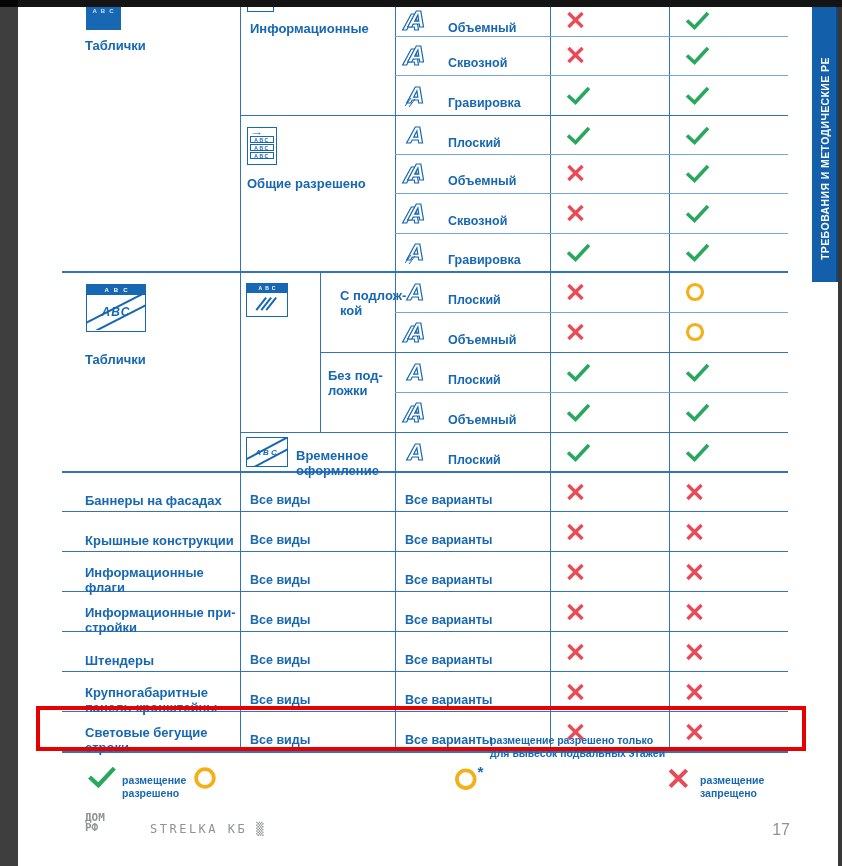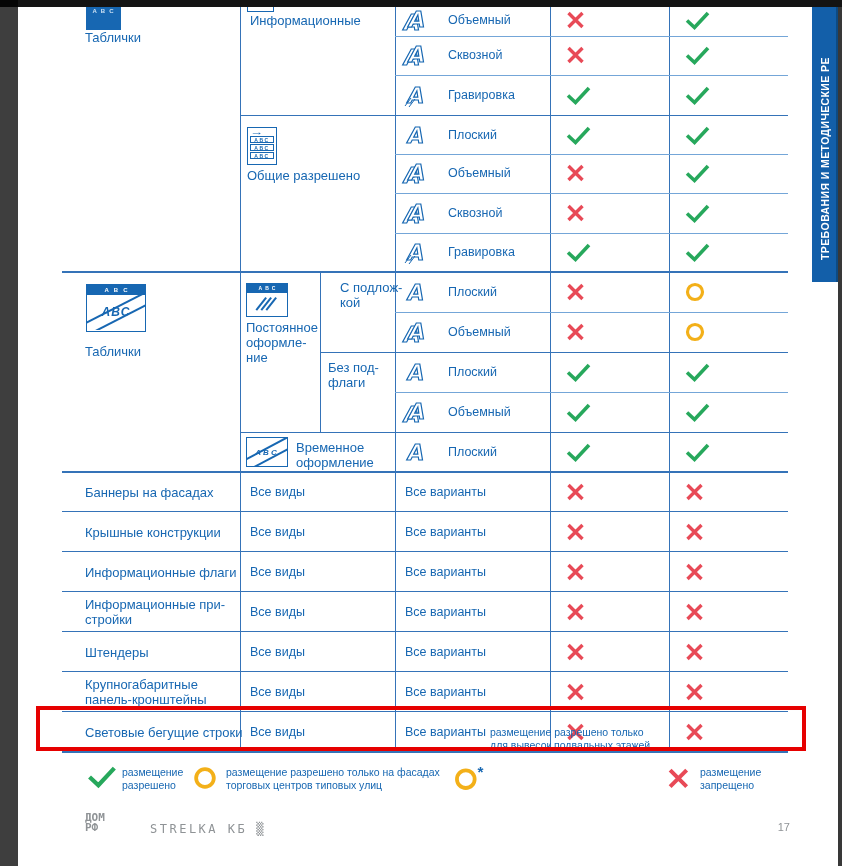--- a/index.html
+++ b/index.html
@@ -3,21 +3,21 @@
 <meta charset="utf-8">
 <style>
 :root{
   --blue:#1767b2; --grid:#3573b8; --lgrid:#74a6d8;
   --green:#27a85c; --red:#e84a57; --yellow:#f3b019; --gray:#8f9396;
 }
 html,body{margin:0;padding:0;background:#fff;}
 .screen{position:relative;width:842px;height:866px;background:#fff;overflow:hidden;
   font-family:"Liberation Sans",sans-serif;}
 .abs{position:absolute;}
-.bb{color:var(--blue);font-weight:normal;}
+.bb{color:var(--blue);font-weight:bold;margin-top:8px;}
 .pre{white-space:pre-line;}
 
 .frame-top{position:absolute;left:0;top:0;width:842px;height:7px;background:#141414;z-index:40;}
 .frame-left{position:absolute;left:0;top:0;width:18px;height:866px;background:#3e3e3e;z-index:39;}
 .frame-right{position:absolute;left:838px;top:0;width:4px;height:866px;background:#383838;z-index:39;}
 .corner{position:absolute;left:0;top:0;width:18px;height:7px;background:#050505;z-index:41;}
 
 .banner{position:absolute;left:812px;top:7px;width:26px;height:275px;background:#135fa9;
   border-right:2px solid #0d4a82;box-sizing:border-box;z-index:30;}
 .banner span{position:absolute;left:7px;top:253px;transform:rotate(-90deg);transform-origin:0 0;
@@ -77,21 +77,21 @@
 
 .highlight{position:absolute;left:36px;top:706px;width:762px;height:37px;border:4px solid #e60000;z-index:50;}
 
 .lgm{transform:scale(1.18);transform-origin:left top;}
 .lgt{font-size:10.5px;line-height:13px;white-space:pre-line;}
 
 .logo-l{font-family:"DejaVu Sans Mono",monospace;font-size:11px;font-weight:bold;color:var(--gray);
   line-height:10px;}
 .brand{font-family:"DejaVu Sans Mono",monospace;font-size:12px;color:var(--gray);letter-spacing:2.5px;}
 .hatch{margin-left:9px;letter-spacing:0;font-size:12px;}
-.pagenum{font-size:11px;color:var(--gray);}
+.pagenum{font-size:16px;color:var(--gray);}
 </style>
 </head>
 <body>
 
 <div class="screen">
 
   <div class="vl" style="left:240px;top:7px;height:745px"></div>
   <div class="vl" style="left:320px;top:272px;height:160px"></div>
   <div class="vl" style="left:395px;top:7px;height:745px"></div>
   <div class="vl" style="left:550px;top:7px;height:745px"></div>
@@ -142,28 +142,25 @@
   <div class="abs bb lbl13" style="left:85px;top:344px">Таблички</div>
 
   <div class="ic-perm">
     <div class="hd">ABC</div>
     <div class="bd">
       <div class="hh hh1"></div>
       <div class="hh hh2"></div>
       <div class="hh hh3"></div>
     </div>
   </div>
-  <div class="abs bb lbl13 pre" style="left:246px;top:320px">Постоянное
-оформле-
-ние</div>
 
   <div class="abs bb lbl13 pre" style="left:340px;top:280px">С подлож-
 кой</div>
   <div class="abs bb lbl13 pre" style="left:328px;top:360px">Без под-
-флаги</div>
+ложки</div>
 
   <div class="ic-temp">
     <div class="abc">ABC</div>
     <div class="d1"></div>
     <div class="d2"></div>
   </div>
   <div class="abs bb lbl13 pre" style="left:296px;top:440px">Временное
 оформление</div>
 
   <div class="row" style="top:20px">
@@ -504,22 +501,20 @@
         <path d="M3 11 L10.5 18 L24 3.5" fill="none" stroke="#27a85c" stroke-width="3.6"></path>
       </svg>
     </span>
   <span class="abs bb lgt" style="left:122px;top:766px">размещение
 разрешено</span>
   <span class="lgm abs" style="left:192px;top:765px">
       <svg width="22" height="22" viewBox="0 0 22 22">
         <circle cx="11" cy="11" r="7.5" fill="none" stroke="#f3b019" stroke-width="3.2"></circle>
       </svg>
     </span>
-  <span class="abs bb lgt" style="left:226px;top:766px">размещение разрешено только на фасадах
-торговых центров типовых улиц</span>
   <span class="lgm abs" style="left:454px;top:765px">
       <svg width="28" height="22" viewBox="0 0 28 22">
         <circle cx="10" cy="12" r="7.5" fill="none" stroke="#f3b019" stroke-width="3.2"></circle>
         <text x="20" y="10" font-size="13" font-weight="bold" fill="#1767b2">*</text>
       </svg>
     </span>
   <span class="abs bb lgt" style="left:490px;top:726px">размещение разрешено только
 для вывесок подвальных этажей</span>
   <span class="lgm abs" style="left:666px;top:766px">
       <svg width="21" height="21" viewBox="0 0 21 21">

